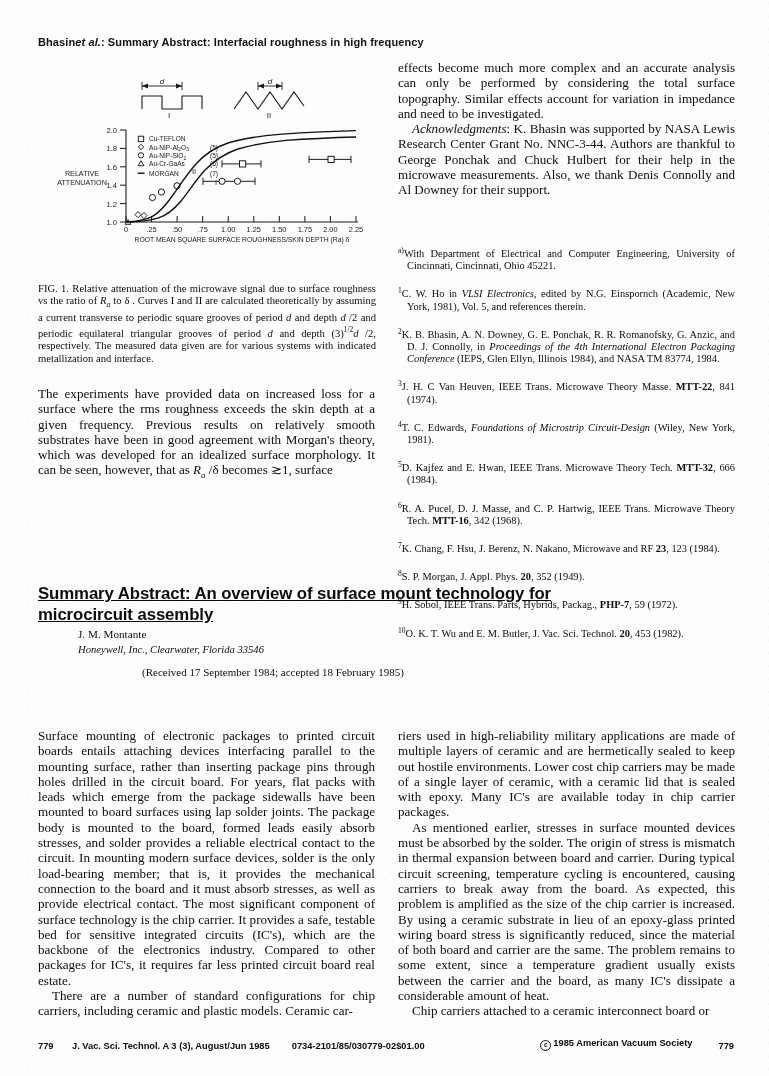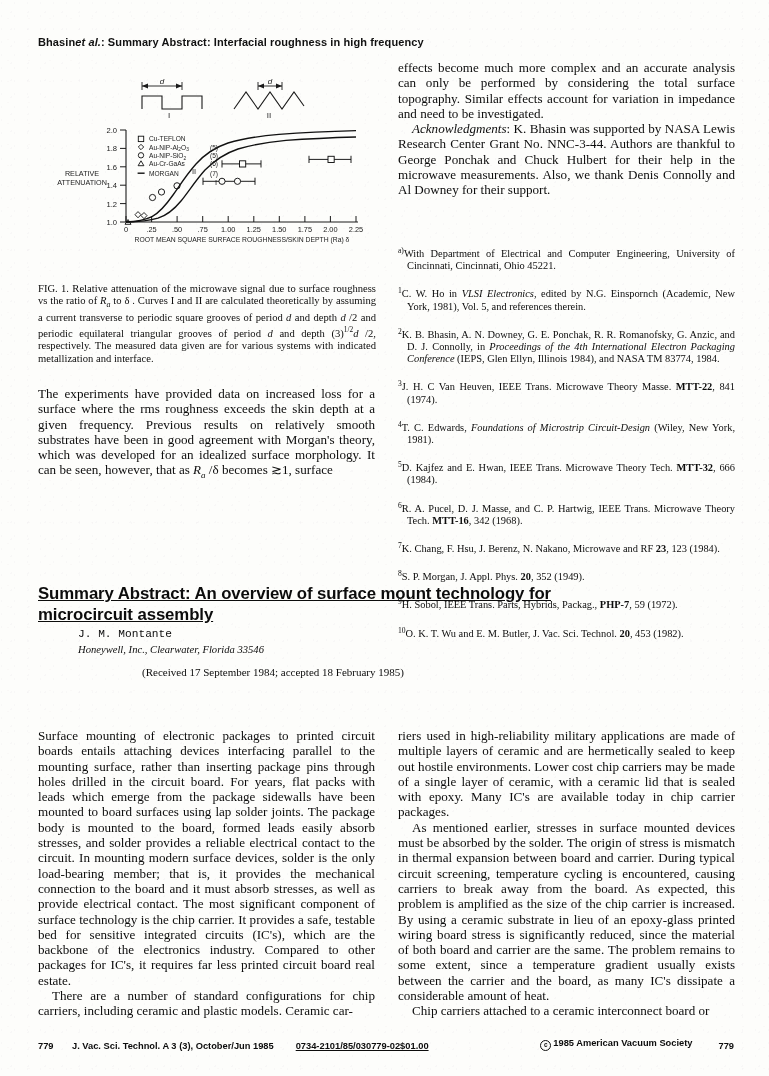--- a/index.html
+++ b/index.html
@@ -106,21 +106,21 @@
     font-weight: bold;
     font-size: 16.8px;
     line-height: 21px;
     letter-spacing: -.1px;
     text-decoration: underline;
   }
   .art2-author {
     position: absolute;
     left: 78px;
     top: 628px;
-    font-family: Liberation Mono, monospace;
+    font-family: Liberation Serif, serif;
     font-size: 11.2px;
   }
   .art2-affil {
     position: absolute;
     left: 78px;
     top: 644px;
     font-family: "Liberation Serif", serif;
     font-style: italic;
     font-size: 10.6px;
   }
@@ -143,21 +143,21 @@
     top: 1038px;
     width: 696px;
     font-family: "Liberation Sans", sans-serif;
     font-weight: bold;
     font-size: 9.3px;
     display: flex;
     align-items: flex-end;
   }
   .footer .f-pg-l { width: 34px; }
   .footer .f-journal { margin-right: 22px; }
-  .footer .f-code { margin-right: 0; text-decoration: underline; }
+  .footer .f-code { margin-right: 0; }
   .footer .f-copy { margin-left: auto; margin-right: 26px; }
   .footer .f-pg-r { }
   .cmark {
     display: inline-block;
     width: 9px; height: 9px;
     border: 1px solid #111;
     border-radius: 50%;
     font-size: 6.4px;
     line-height: 8.5px;
     text-align: center;
@@ -378,19 +378,19 @@
     <p class="body">There are a number of standard configurations for chip carriers, including ceramic and plastic models. Ceramic car-</p>
   </div>
   <div class="body2-right">
     <p class="body">riers used in high-reliability military applications are made of multiple layers of ceramic and are hermetically sealed to keep out hostile environments. Lower cost chip carriers may be made of a single layer of ceramic, with a ceramic lid that is sealed with epoxy. Many IC's are available today in chip carrier packages.</p>
     <p class="body">As mentioned earlier, stresses in surface mounted devices must be absorbed by the solder. The origin of stress is mismatch in thermal expansion between board and carrier. During typical circuit screening, temperature cycling is encountered, causing carriers to break away from the board. As expected, this problem is amplified as the size of the chip carrier is increased. By using a ceramic substrate in lieu of an epoxy-glass printed wiring board stress is significantly reduced, since the material of both board and carrier are the same. The problem remains to some extent, since a temperature gradient usually exists between the carrier and the board, as many IC's dissipate a considerable amount of heat.</p>
     <p class="body">Chip carriers attached to a ceramic interconnect board or</p>
   </div>
 
   <div class="footer">
     <span class="f-pg-l">779</span>
-    <span class="f-journal">J. Vac. Sci. Technol. A 3 (3), October/Jun 1985</span>
+    <span class="f-journal">J. Vac. Sci. Technol. A 3 (3), August/Jun 1985</span>
     <span class="f-code">0734-2101/85/030779-02$01.00</span>
     <span class="f-copy"><span class="cmark">c</span><span>1985 American Vacuum Society</span></span>
     <span class="f-pg-r">779</span>
   </div>
 
 </div>
 
 </body></html>

